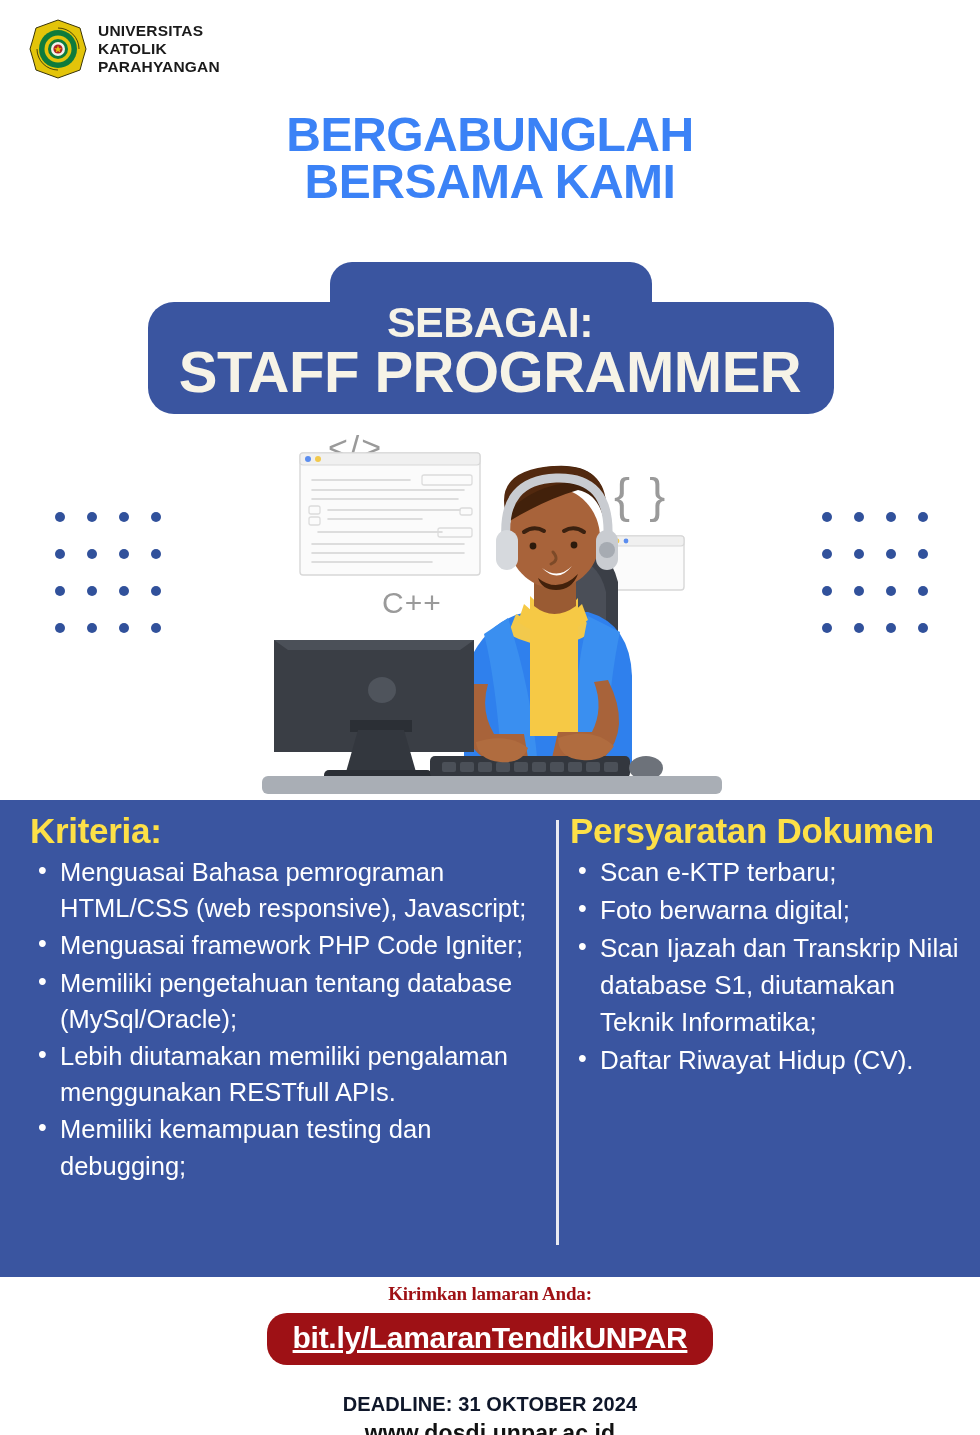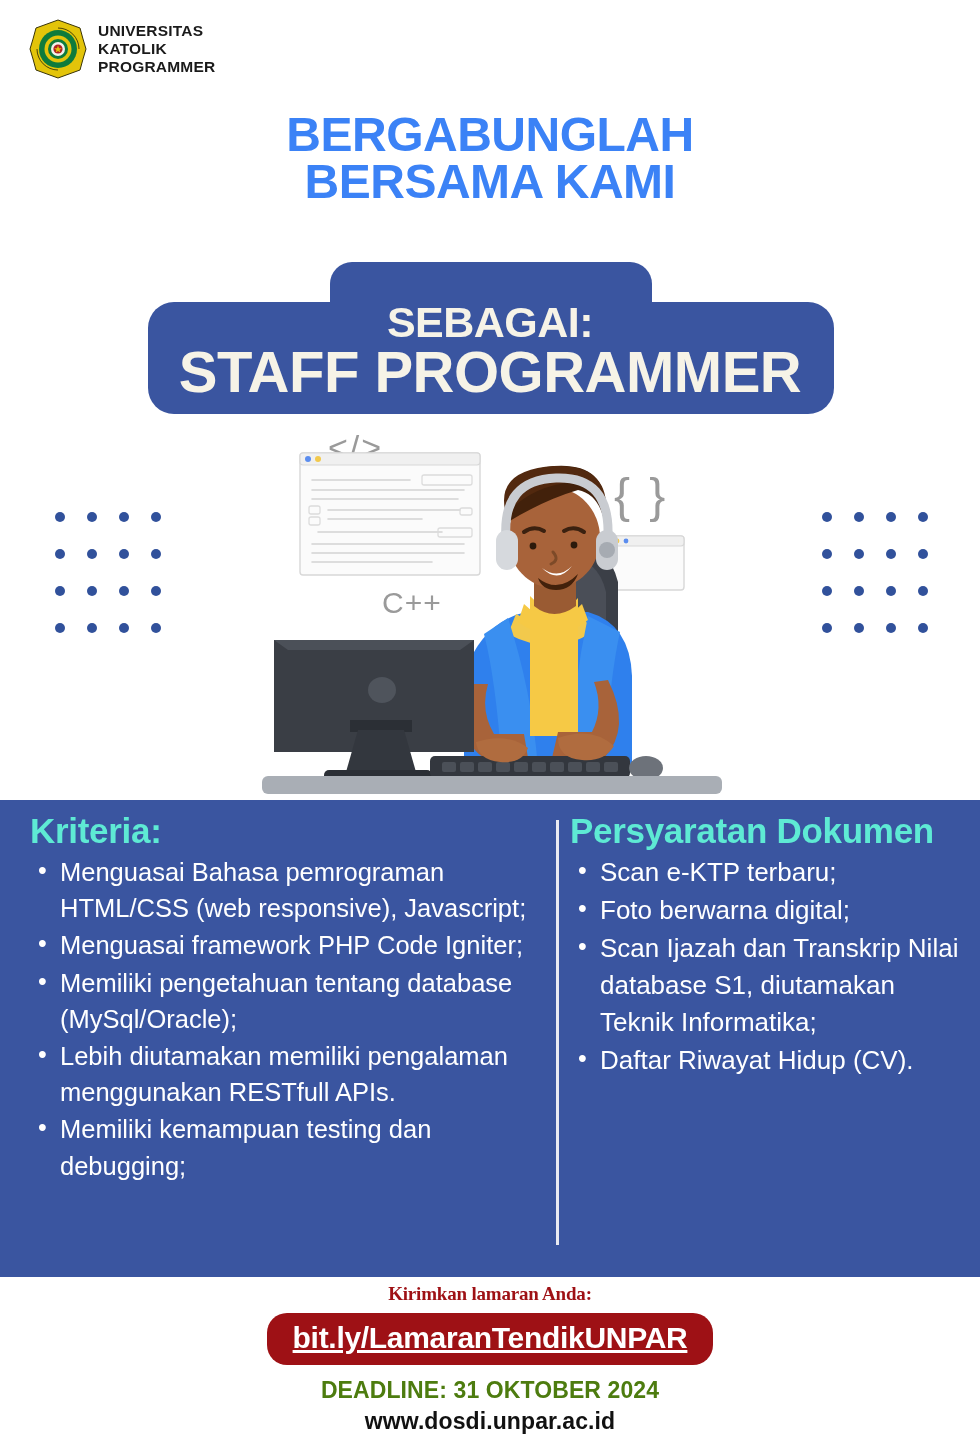--- a/index.html
+++ b/index.html
@@ -159,21 +159,21 @@
   }
   .col-left  { left: 30px; width: 520px; }
   .col-right { left: 570px; width: 400px; }
   .col h2 {
     margin: 0 0 2px 0;
     font-family: "Liberation Sans", sans-serif;
     font-weight: bold;
     font-size: 35px;
     line-height: 1.2;
     letter-spacing: -0.3px;
-    color: #5eead4;
+    color: #fde047;
   }
   .col ul {
     margin: 0;
     padding-left: 30px;
     list-style: none;
   }
   .col li {
     position: relative;
     font-family: "Liberation Sans", sans-serif;
     font-size: 25.5px;
@@ -212,25 +212,25 @@
     background: #9E1115;
     color: #ffffff;
     font-family: "Liberation Sans", sans-serif;
     font-weight: bold;
     font-size: 30px;
     letter-spacing: -0.3px;
     padding: 8px 26px 10px 26px;
     border-radius: 20px;
   }
   .footer-deadline {
-    margin-top: 12px;
-    font-family: "Liberation Sans", sans-serif;
-    font-weight: bold;
-    font-size: 23px;
-    color: #4d7c0f;
+    margin-top: 28px;
+    font-family: "Liberation Sans", sans-serif;
+    font-weight: bold;
+    font-size: 20px;
+    color: #0f172a;
     letter-spacing: 0.1px;
   }
   .footer-web {
     margin-top: 4px;
     font-family: "Liberation Sans", sans-serif;
     font-weight: bold;
     font-size: 23px;
     color: #111111;
     letter-spacing: 0.1px;
   }
@@ -250,21 +250,21 @@
         <circle cx="30" cy="31" r="7" fill="#f2f2ea"></circle>
         <circle cx="30" cy="31" r="4.6" fill="#b02222"></circle>
         <path d="M30 27.6 L31 30.2 L33.8 30.2 L31.5 31.9 L32.4 34.6 L30 32.9 L27.6 34.6 L28.5 31.9 L26.2 30.2 L29 30.2 Z" fill="#E3C40A"></path>
         <path d="M30 10 A21 21 0 0 1 51 31" fill="none" stroke="#3a3407" stroke-width="0.9"></path>
         <path d="M30 52 A21 21 0 0 1 9 31" fill="none" stroke="#3a3407" stroke-width="0.9"></path>
       </svg>
     </span>
     <div class="logo-text">
       <div>UNIVERSITAS</div>
       <div>KATOLIK</div>
-      <div>PROGRAMMER</div>
+      <div>PARAHYANGAN</div>
     </div>
   </div>
 
   <div class="headline">
     <span class="l1">BERGABUNGLAH</span>
     <span class="l2">BERSAMA KAMI</span>
   </div>
 
   <div class="badge-wrap">
     <div class="badge-top"></div>

